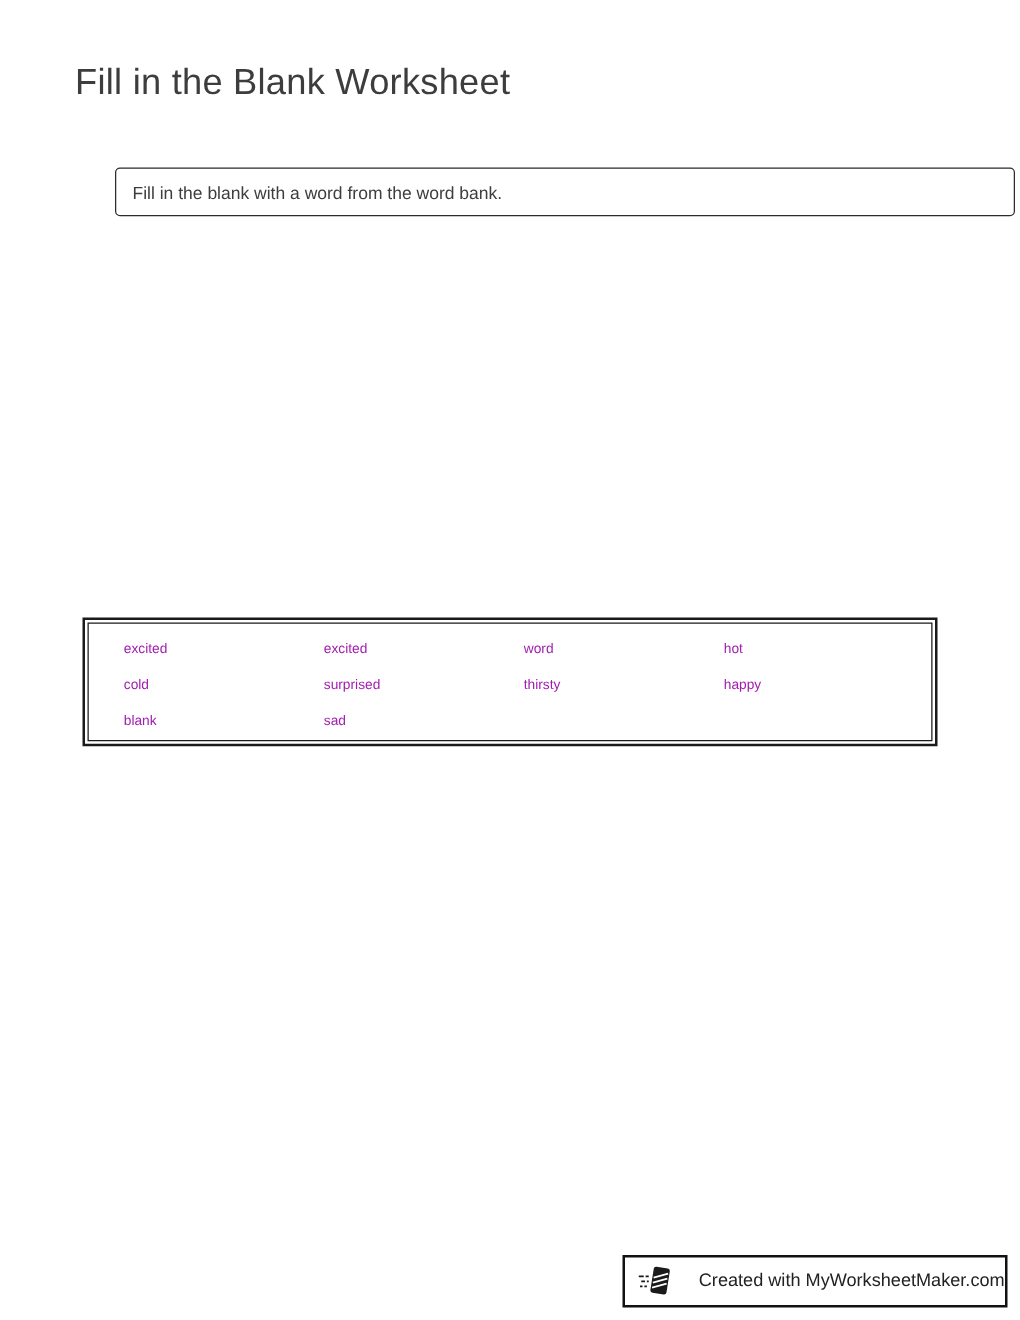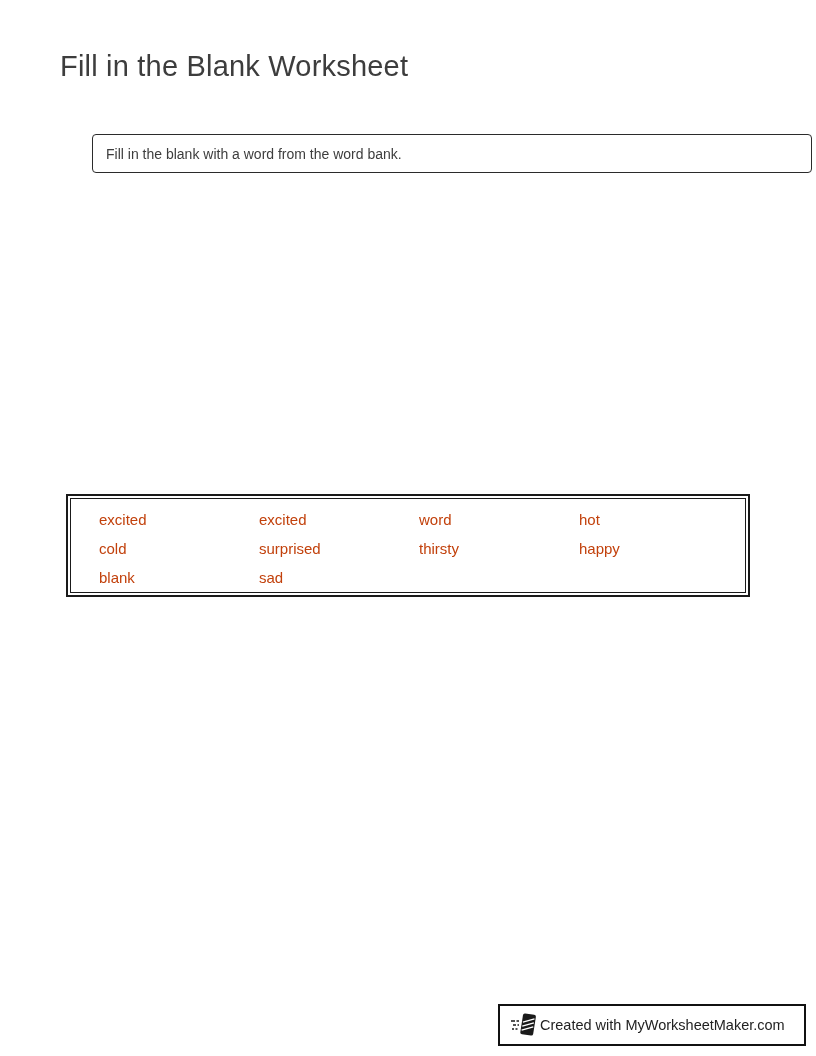--- a/index.html
+++ b/index.html
@@ -53,39 +53,39 @@
   }
   .word-bank-inner {
     width: 100%;
     height: 100%;
     border: 1px solid #1a1a1a;
     padding: 6px 0 0 28px;
     display: grid;
     grid-template-columns: repeat(4, 160px);
     grid-auto-rows: 29px;
     align-items: center;
-    font-size: 15px;
-    color: #c2410c;
+    font-size: 11px;
+    color: #a21caf;
   }
   .word-bank-inner .word {
     display: block;
     line-height: 1;
   }
   .footer-credit {
     position: absolute;
     left: 498px;
     top: 1004px;
     width: 308px;
     height: 42px;
     border: 2px solid #111111;
     background: #ffffff;
     display: flex;
     align-items: center;
     padding: 0 10px 0 10px;
-    gap: 0;
+    gap: 19px;
   }
   .footer-credit .credit-text {
     font-size: 14.5px;
     color: #222222;
     white-space: nowrap;
   }
   .logo-icon {
     flex: 0 0 auto;
     width: 30px;
     height: 30px;

